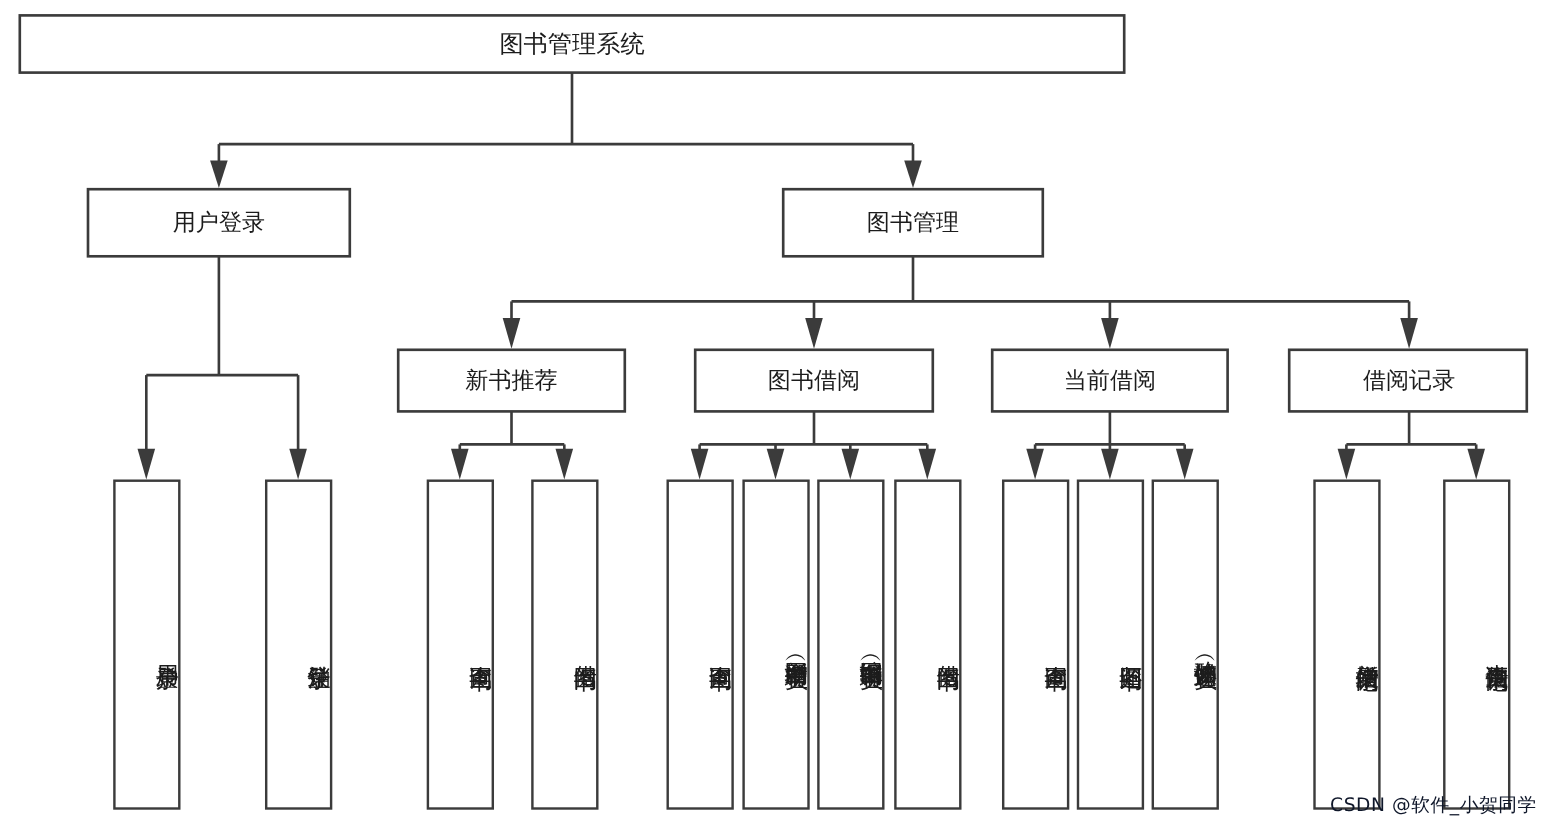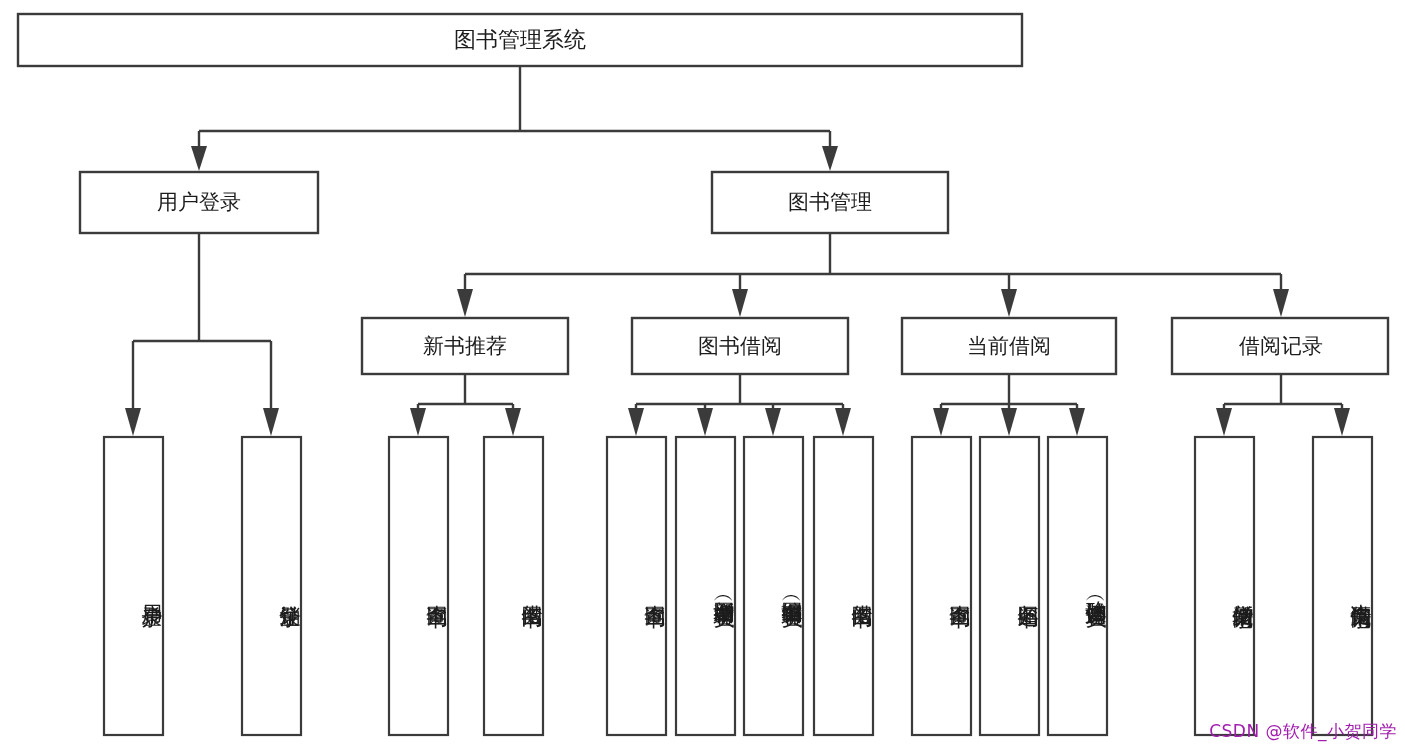--- a/index.html
+++ b/index.html
@@ -74,21 +74,21 @@
     white-space: nowrap;
     text-align: center;
     pointer-events: none;
   }
   .watermark {
     position: absolute;
     right: 8px;
     bottom: 4px;
     font-family: "DejaVu Sans", "Liberation Sans", sans-serif;
     font-size: 17px;
-    color: #a21caf;
+    color: #0f172a;
     letter-spacing: 0.5px;
     user-select: none;
   }
 </style>
 </head>
 <body>
 
 <div id="diagram-root">
 
   <svg id="diagram-svg" viewBox="0 0 1405 747" xmlns="http://www.w3.org/2000/svg">

